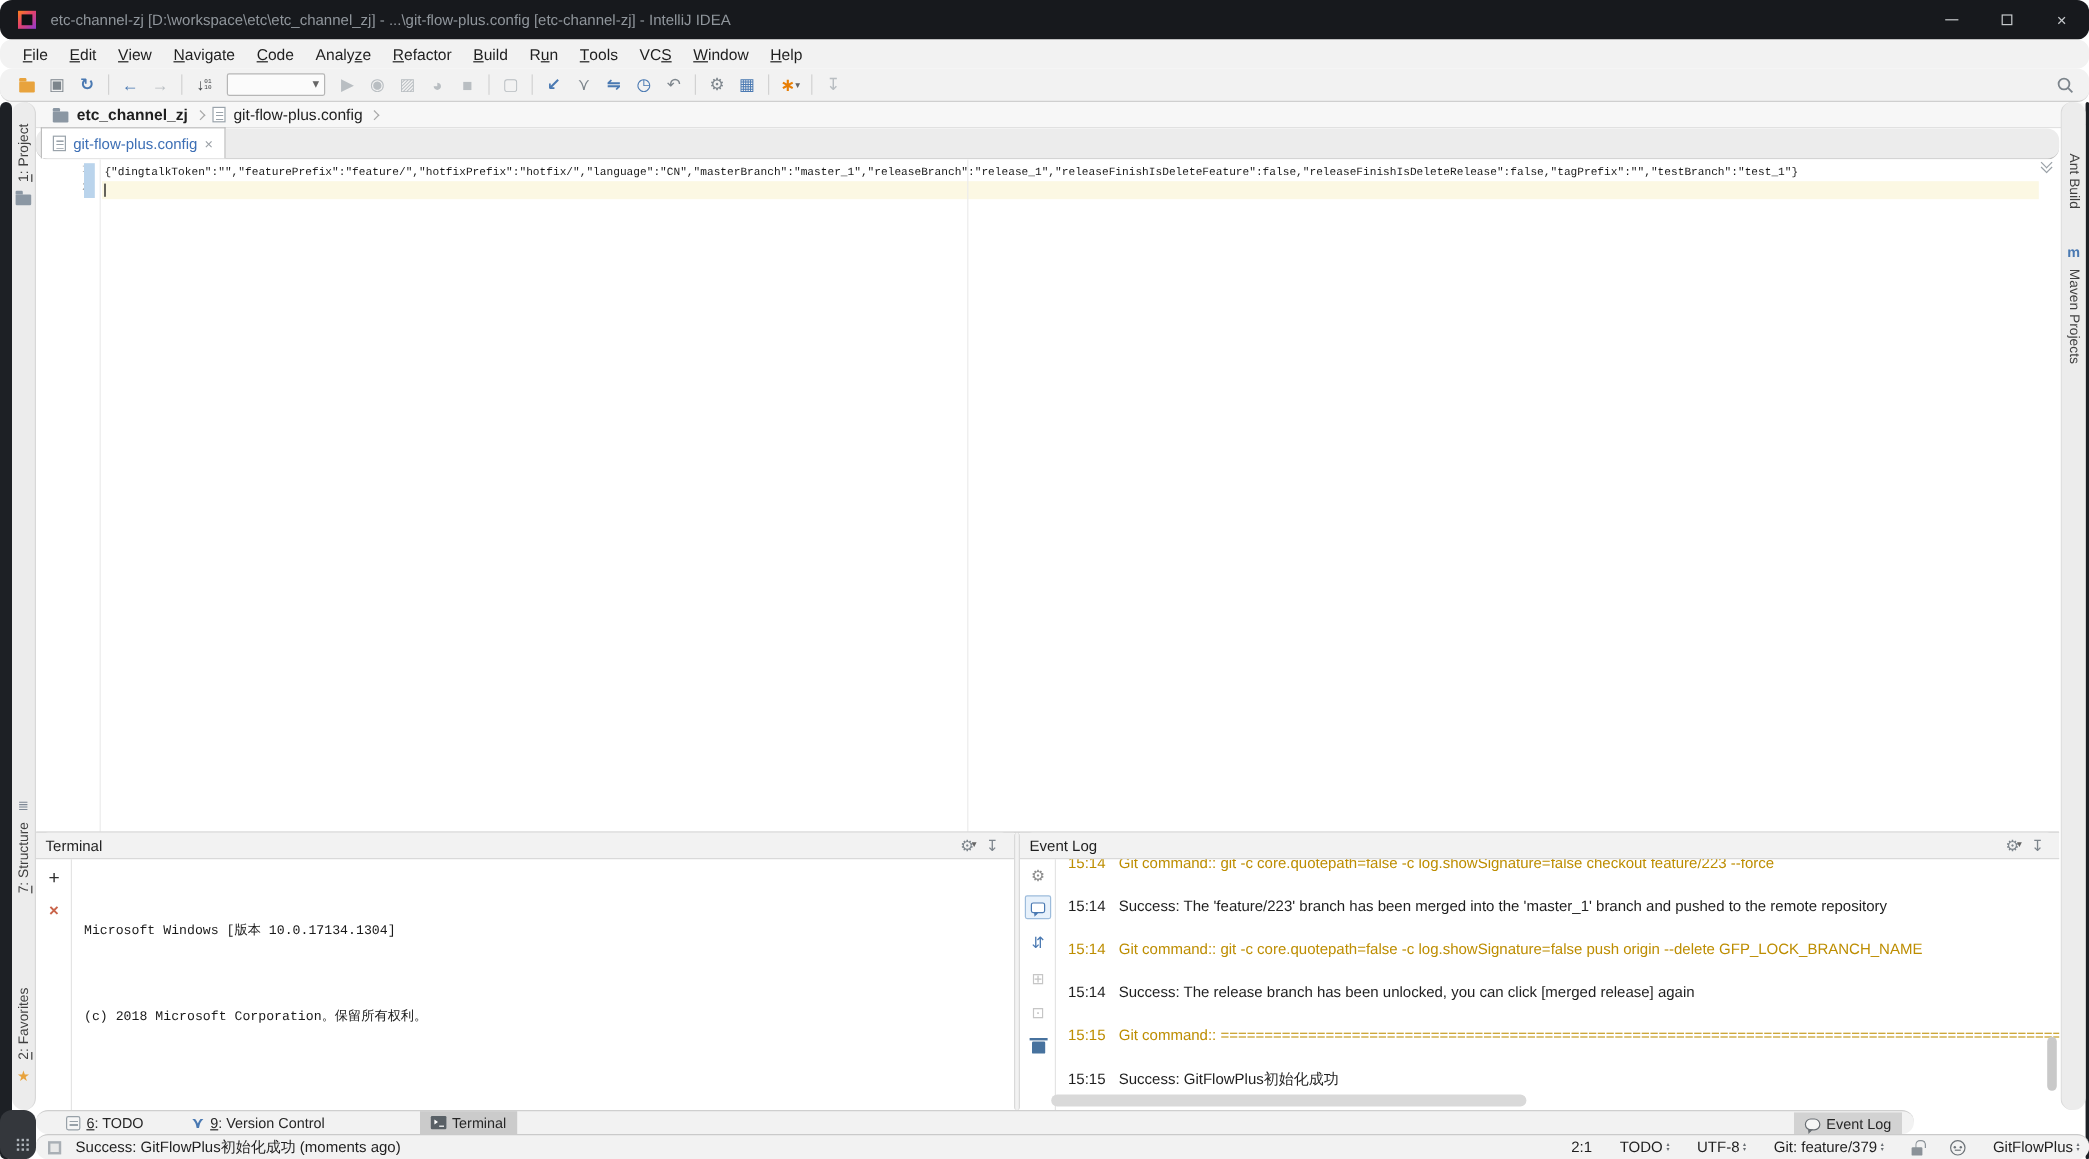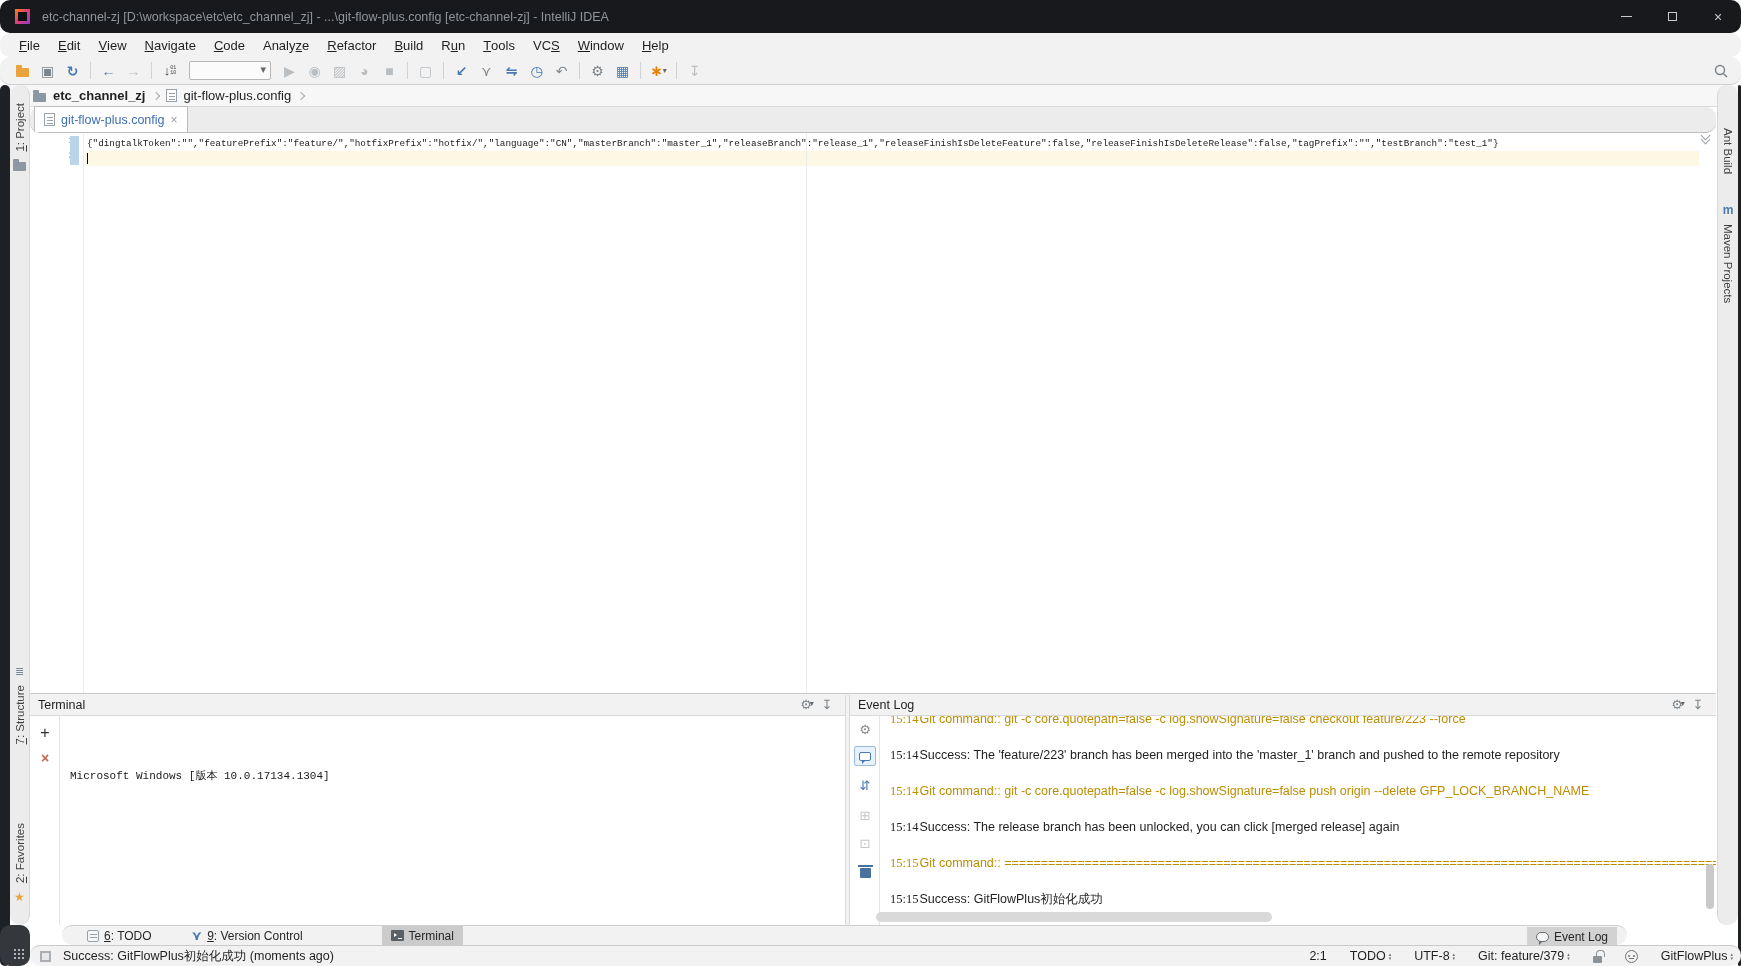--- a/index.html
+++ b/index.html
@@ -42,21 +42,21 @@
   
   .folder{width:13px;height:9px;background:#8b97a3;border-radius:1px;position:relative;margin-top:3px;flex:none;}
   .folder::before{content:"";position:absolute;top:-3px;left:0;width:6px;height:3px;background:inherit;border-radius:1px 1px 0 0;}
   .folder.or{background:#e8a33d;}
   .doc{width:11px;height:13px;background:#fff;border:1px solid #9aa3ab;position:relative;flex:none;}
   .doc::before{content:"";position:absolute;left:2px;top:3px;width:6px;height:7px;
                background:repeating-linear-gradient(#9aa3ab 0 1px,transparent 1px 3px);}
 
   
   .crumbs{left:0;top:85px;width:1741px;height:22px;background:#f7f7f7;border-bottom:1px solid #d9d9d9;
-          display:flex;align-items:center;padding-left:33px;gap:7px;}
+          display:flex;align-items:center;padding-left:44px;gap:7px;}
   .chev{width:6px;height:6px;border-top:1.5px solid #a8a8a8;border-right:1.5px solid #a8a8a8;transform:rotate(45deg);flex:none;}
   .crumb-proj{font-weight:bold;}
 
   
   .ldark{left:0;top:85px;width:10px;height:881px;background:#1d2025;}
   .rdark{left:1738px;top:85px;width:3px;height:881px;background:#1d2025;}
   .corner{left:0;top:925px;width:30px;height:41px;background:#34373c;display:flex;align-items:flex-start;justify-content:center;padding-top:24px;}
   .gridico{width:2px;height:2px;background:#aeb4ba;box-shadow:4px 0 #aeb4ba,8px 0 #aeb4ba,0 4px #aeb4ba,4px 4px #aeb4ba,8px 4px #aeb4ba,0 8px #aeb4ba,4px 8px #aeb4ba,8px 8px #aeb4ba;}
 
   
@@ -111,27 +111,27 @@
   .elogside{position:absolute;left:0;top:22px;bottom:0;width:30px;border-right:1px solid #e4e4e4;}
   .eli{position:absolute;left:0;width:30px;display:flex;justify-content:center;color:#8a8a8a;font-size:13px;}
   .balloonbox{width:22px;height:20px;border:1px solid #9dbcdc;background:#e7f1fb;border-radius:2px;display:flex;align-items:center;justify-content:center;}
   .bubble{width:12px;height:9px;border:1px solid #4a79b2;border-radius:2px;position:relative;background:#fff;}
   .bubble::after{content:"";position:absolute;left:2px;bottom:-4px;border:2px solid transparent;border-top-color:#4a79b2;border-left-color:#4a79b2;}
   .trash{width:11px;height:10px;background:#47729e;border-radius:1px;position:relative;margin-top:4px;}
   .trash::before{content:"";position:absolute;left:-2px;top:-3px;width:15px;height:2px;background:#47729e;}
   .elogbody{position:absolute;left:31px;top:22px;right:0;bottom:0;overflow:hidden;font-size:12.5px;line-height:36px;white-space:nowrap;padding-left:9px;}
   .le{height:36px;}
   .le:first-child{margin-top:-15px;}
-  .le .lt{margin-right:1px;font-family:Liberation Serif, serif;}
+  .le .lt{margin-right:11px;}
   .le.warn{color:#bd8d00;}
   .vscroll{position:absolute;right:2px;top:170px;width:8px;height:45px;background:#c9c9c9;border-radius:4px;}
   .hscroll{position:absolute;left:26px;bottom:3px;width:396px;height:10px;background:#d9d9d9;border-radius:5px;}
 
   
-  .winbar{left:30px;top:925px;width:1565px;height:20px;background:#f2f2f2;border-top:1px solid #cfcfcf;display:flex;align-items:center;margin-left:32px;}
+  .winbar{left:30px;top:925px;width:1565px;height:20px;background:#f2f2f2;border-top:1px solid #cfcfcf;display:flex;align-items:center;}
   .wbitem{display:flex;align-items:center;gap:5px;padding:0 9px;height:19px;font-size:12px;color:#262626;white-space:nowrap;}
   .wbitem.active{background:#cbcbcb;}
   .todoico{width:12px;height:12px;border:1px solid #98a1a8;border-radius:2px;background:#f6f6f6;position:relative;}
   .todoico::before{content:"";position:absolute;left:2px;top:3px;width:7px;height:6px;
                    background:repeating-linear-gradient(#98a1a8 0 1px,transparent 1px 3px);}
   .vcsico{color:#4a79b2;font-weight:bold;font-size:13px;}
   .termico{width:13px;height:11px;background:#596066;border-radius:1px;position:relative;}
   .termico::before{content:"";position:absolute;left:3px;top:3px;border-left:3px solid #fff;border-top:2.5px solid transparent;border-bottom:2.5px solid transparent;}
   .termico::after{content:"";position:absolute;left:7px;bottom:2px;width:4px;height:1px;background:#fff;}
   .bubgray{width:13px;height:10px;border:1px solid #6a6f74;border-radius:5px;position:relative;background:#f6f6f6;}
@@ -364,20 +364,21 @@
       <span class="sp"></span>
       <span class="pico"><span>⚙</span><span class="tdn">▾</span></span>
       <span class="pico">↧</span>
     </div>
     <div class="termside">
       <div class="termplus">+</div>
       <div class="termx">×</div>
     </div>
     <div class="termbody">
       <div>Microsoft Windows [版本 10.0.17134.1304]</div>
+      <div>(c) 2018 Microsoft Corporation。保留所有权利。</div>
       <div></div>
       
     </div>
   </div>
 
   <div class="abs vsplit"></div>
 
   <div class="abs elog panel">
     <div class="phead">
       <span>Event Log</span>

